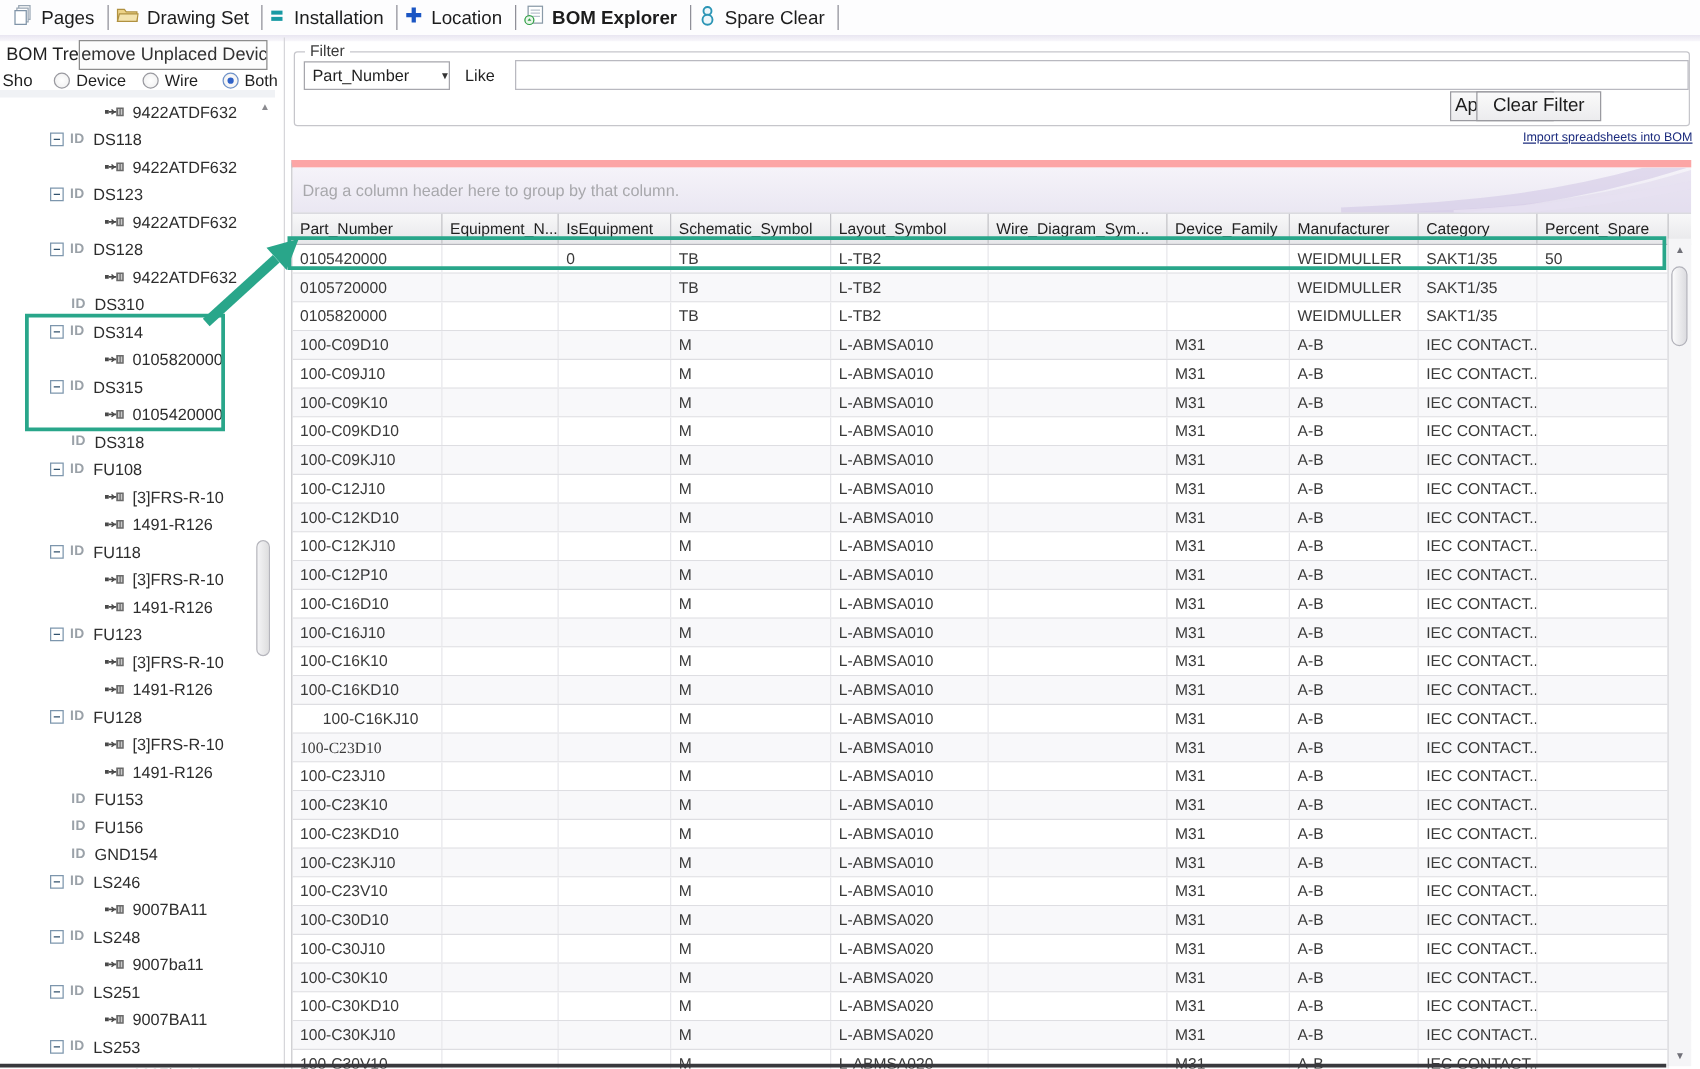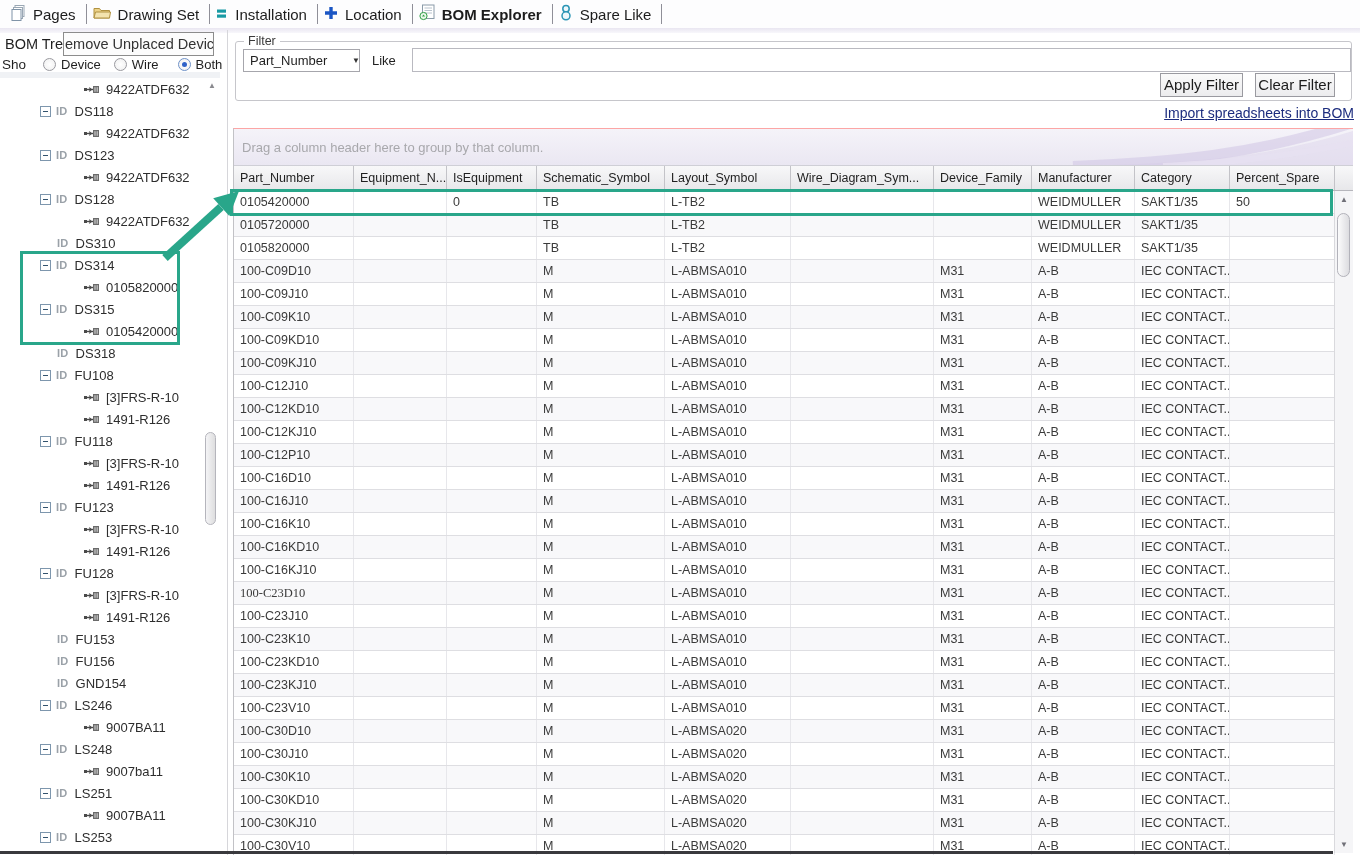--- a/index.html
+++ b/index.html
@@ -68,27 +68,27 @@
     display:flex; align-items:center; padding-left:6px; }
   .combo-arrow { position:absolute; right:7px; top:7px; font-size:8px; color:#333; }
   .like-label { position:absolute; left:372px; top:53px; font-size:13px; color:#1f1f1f; }
   .filter-input { position:absolute; left:412px; top:48px; width:939px; height:24px;
     border:1px solid #b9b9c0; font-size:13px; padding:0 5px;
     font-family:"Liberation Sans",sans-serif; }
   .btn { position:absolute; top:73px; height:24px; border:1px solid #9a9aa0;
     background:linear-gradient(#fafafa,#ececee); font-size:15px; color:#1c1c1c;
     text-align:center; line-height:22px; }
   .btn-apply { left:1160px; width:83px; }
-  .btn-clear { left:1255px; width:80px; }
-  .import-link { position:absolute; top:105px; right:6px; font-size:14px;
+  .btn-clear { left:1181px; width:100px; }
+  .import-link { position:absolute; top:105px; right:6px; font-size:10px;
     color:#1c2c7e; text-decoration:underline;margin-left:24px; }
 
   
   .grid { position:absolute; left:233px; top:128px; width:1120px; height:727px;
-    border-top:1px solid #fca5a5; border-left:1px solid #c2c2c6; background:#fff;
+    border-top:6px solid #fca5a5; border-left:1px solid #c2c2c6; background:#fff;
     overflow:hidden; }
   .groupband { height:37px; position:relative; overflow:hidden;
     background:linear-gradient(180deg,#f5f3f9,#eae7f2); border-bottom:1px solid #cfcfd6; }
   .groupband-hint { position:absolute; left:8px; top:11px; font-size:13px; color:#a8a8ac; }
   .swoosh { position:absolute; right:0; top:0; }
   .header-row { height:25px; display:flex;
     background:linear-gradient(#f8f8f9,#e7e7ea); border-bottom:1px solid #b6b6bc; }
   .hcell { border-right:1px solid #c3c3c8; padding:5px 0 0 6px; font-size:12.5px;
     color:#1f1f1f; white-space:nowrap; overflow:hidden; flex:none; }
   .rows { position:relative; }
@@ -167,21 +167,21 @@
       </svg></span>
     <span class="tab-label">BOM Explorer</span>
   </div>
   <div class="tab-divider"></div>
   <div class="tab">
     <span class="tab-ic">
       <svg width="14" height="17" viewBox="0 0 14 17">
         <circle cx="7" cy="4.8" r="3.2" fill="#eef7fb" stroke="#2b95b5" stroke-width="1.5"></circle>
         <circle cx="7" cy="11.8" r="4" fill="#eef7fb" stroke="#2b95b5" stroke-width="1.5"></circle>
       </svg></span>
-    <span class="tab-label">Spare Like</span>
+    <span class="tab-label">Spare Clear</span>
   </div>
   <div class="tab-divider"></div>
 </div>
 <div class="strip"></div>
 
 <div class="panel-title">BOM Tre</div>
 <div class="overlay-btn">emove Unplaced Devic</div>
 
 <div class="show-row">
   <span class="show-label">Sho</span>
@@ -746,21 +746,21 @@
         <div class="dcell" style="width: 90px;"></div>
         <div class="dcell" style="width: 128px;">M</div>
         <div class="dcell" style="width: 126px;">L-ABMSA010</div>
         <div class="dcell" style="width: 143px;"></div>
         <div class="dcell" style="width: 98px;">M31</div>
         <div class="dcell" style="width: 103px;">A-B</div>
         <div class="dcell" style="width: 95px;">IEC CONTACT...</div>
         <div class="dcell" style="width: 105px;"></div>
       </div>
       <div class="drow">
-        <div class="dcell" style="width: 120px;">100-C16KJ10</div>
+        <div class="dcell" style="width: 120px; text-align: center;">100-C16KJ10</div>
         <div class="dcell" style="width: 93px;"></div>
         <div class="dcell" style="width: 90px;"></div>
         <div class="dcell" style="width: 128px;">M</div>
         <div class="dcell" style="width: 126px;">L-ABMSA010</div>
         <div class="dcell" style="width: 143px;"></div>
         <div class="dcell" style="width: 98px;">M31</div>
         <div class="dcell" style="width: 103px;">A-B</div>
         <div class="dcell" style="width: 95px;">IEC CONTACT...</div>
         <div class="dcell" style="width: 105px;"></div>
       </div>

